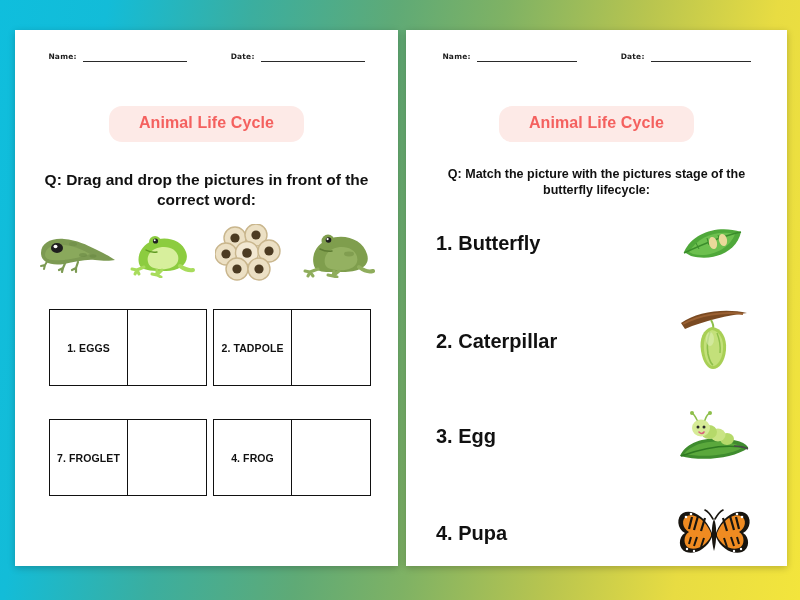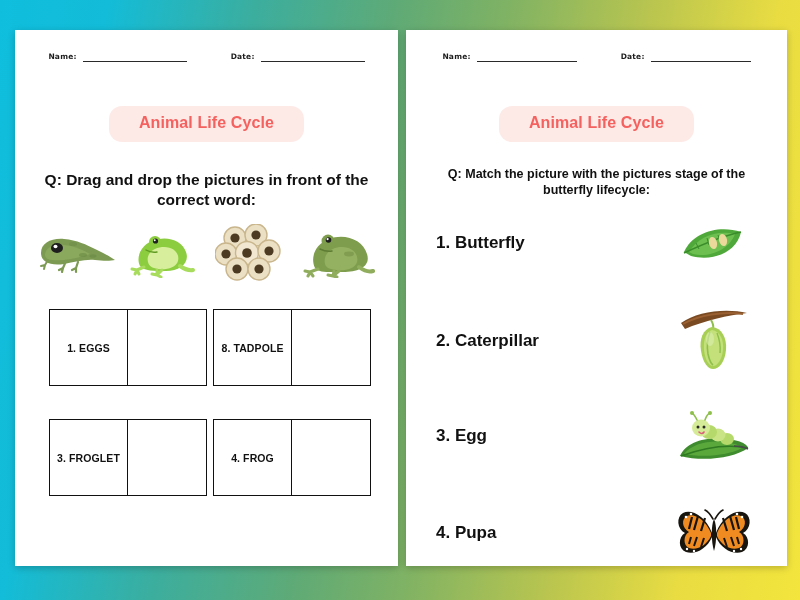--- a/index.html
+++ b/index.html
@@ -147,21 +147,21 @@
     position: absolute;
     left: 0;
     width: 100%;
     height: 62px;
     display: flex;
     align-items: center;
   }
   .match-label {
     position: absolute;
     left: 30px;
-    font-size: 17px;
+    font-size: 20px;
     font-weight: 700;
     color: #111111;
   }
   .match-pic {
     position: absolute;
     left: 262px;
     width: 92px;
     height: 62px;
     display: flex;
     align-items: center;
@@ -259,25 +259,25 @@
     </div>
 
   </div>
 
   <div class="boxes">
     <div class="box">
       <div class="box-word">1. EGGS</div>
       <div class="box-drop"></div>
     </div>
     <div class="box">
-      <div class="box-word">8. TADPOLE</div>
+      <div class="box-word">2. TADPOLE</div>
       <div class="box-drop"></div>
     </div>
     <div class="box">
-      <div class="box-word">3. FROGLET</div>
+      <div class="box-word">7. FROGLET</div>
       <div class="box-drop"></div>
     </div>
     <div class="box">
       <div class="box-word">4. FROG</div>
       <div class="box-drop"></div>
     </div>
   </div>
 
 </div>
 

